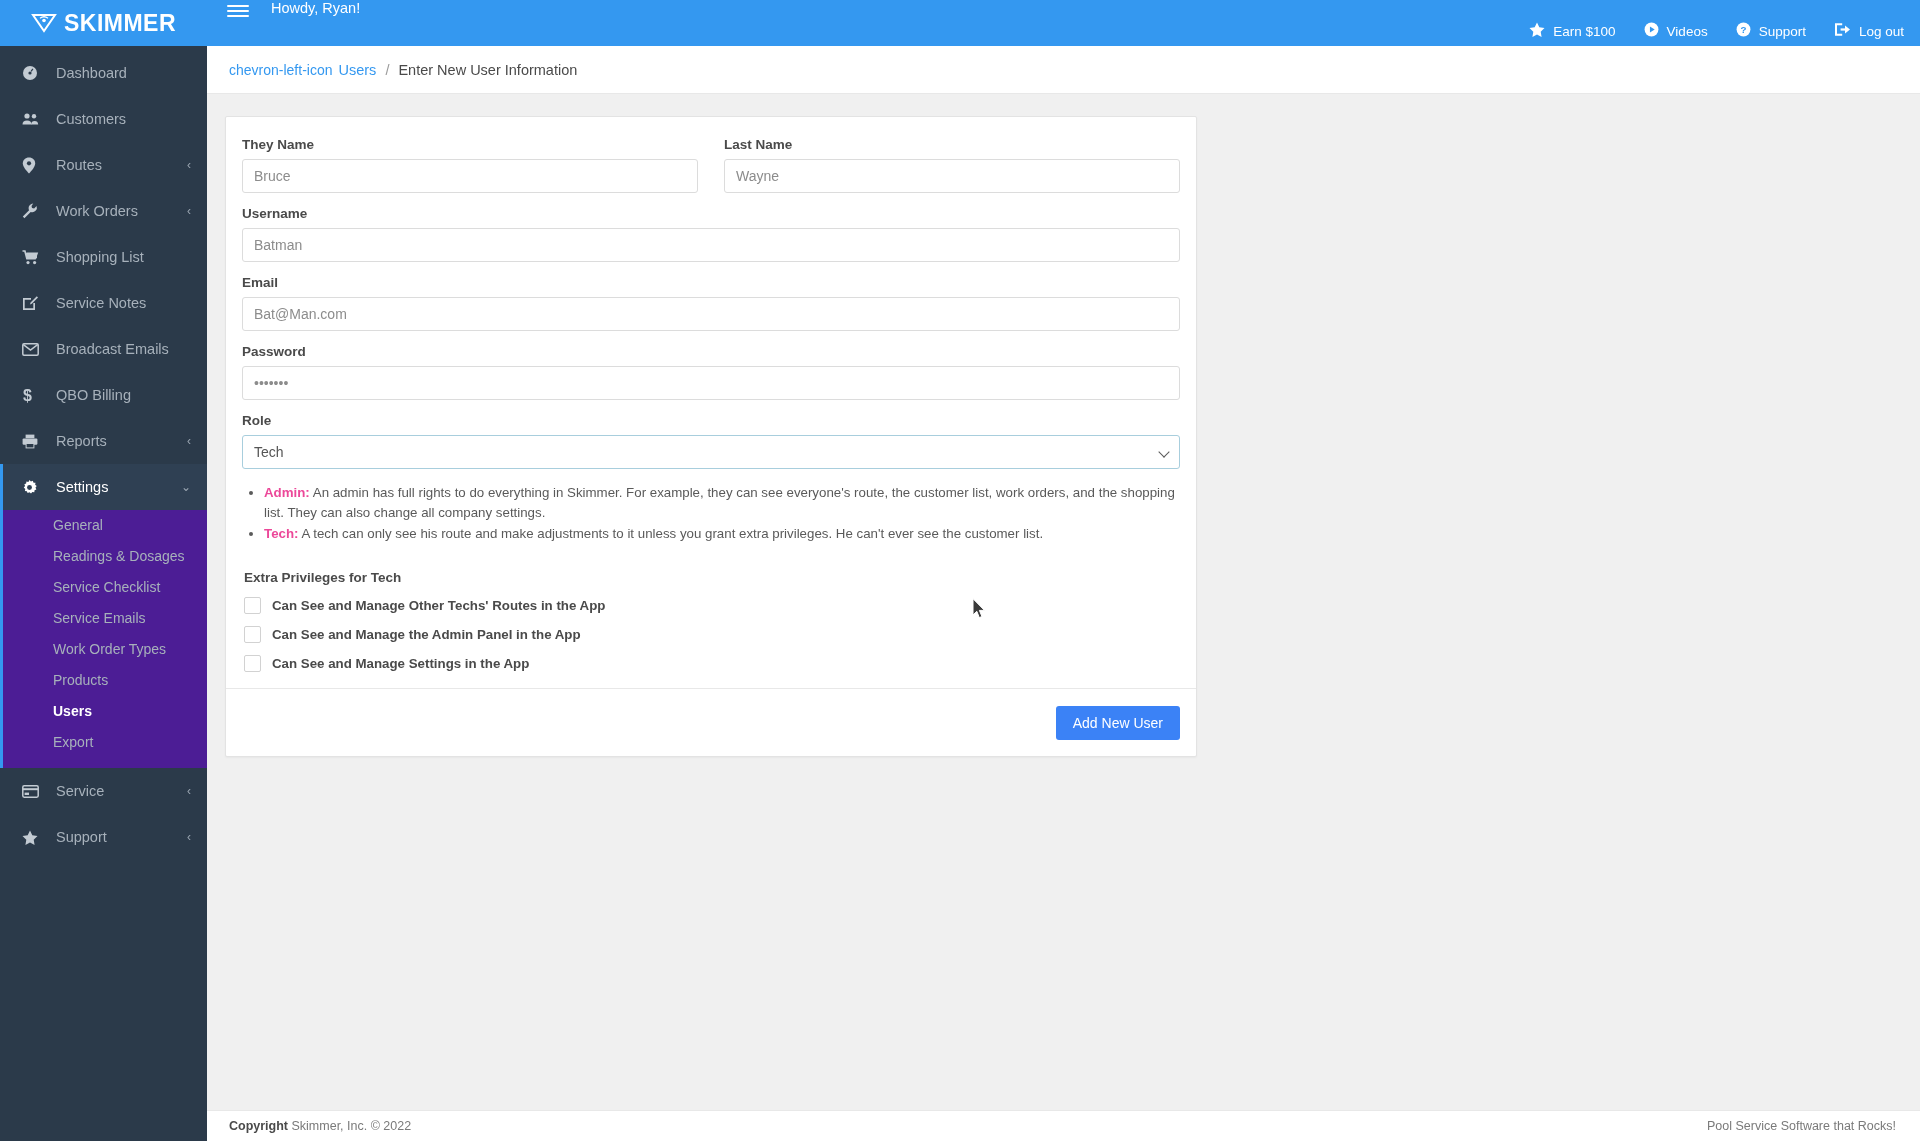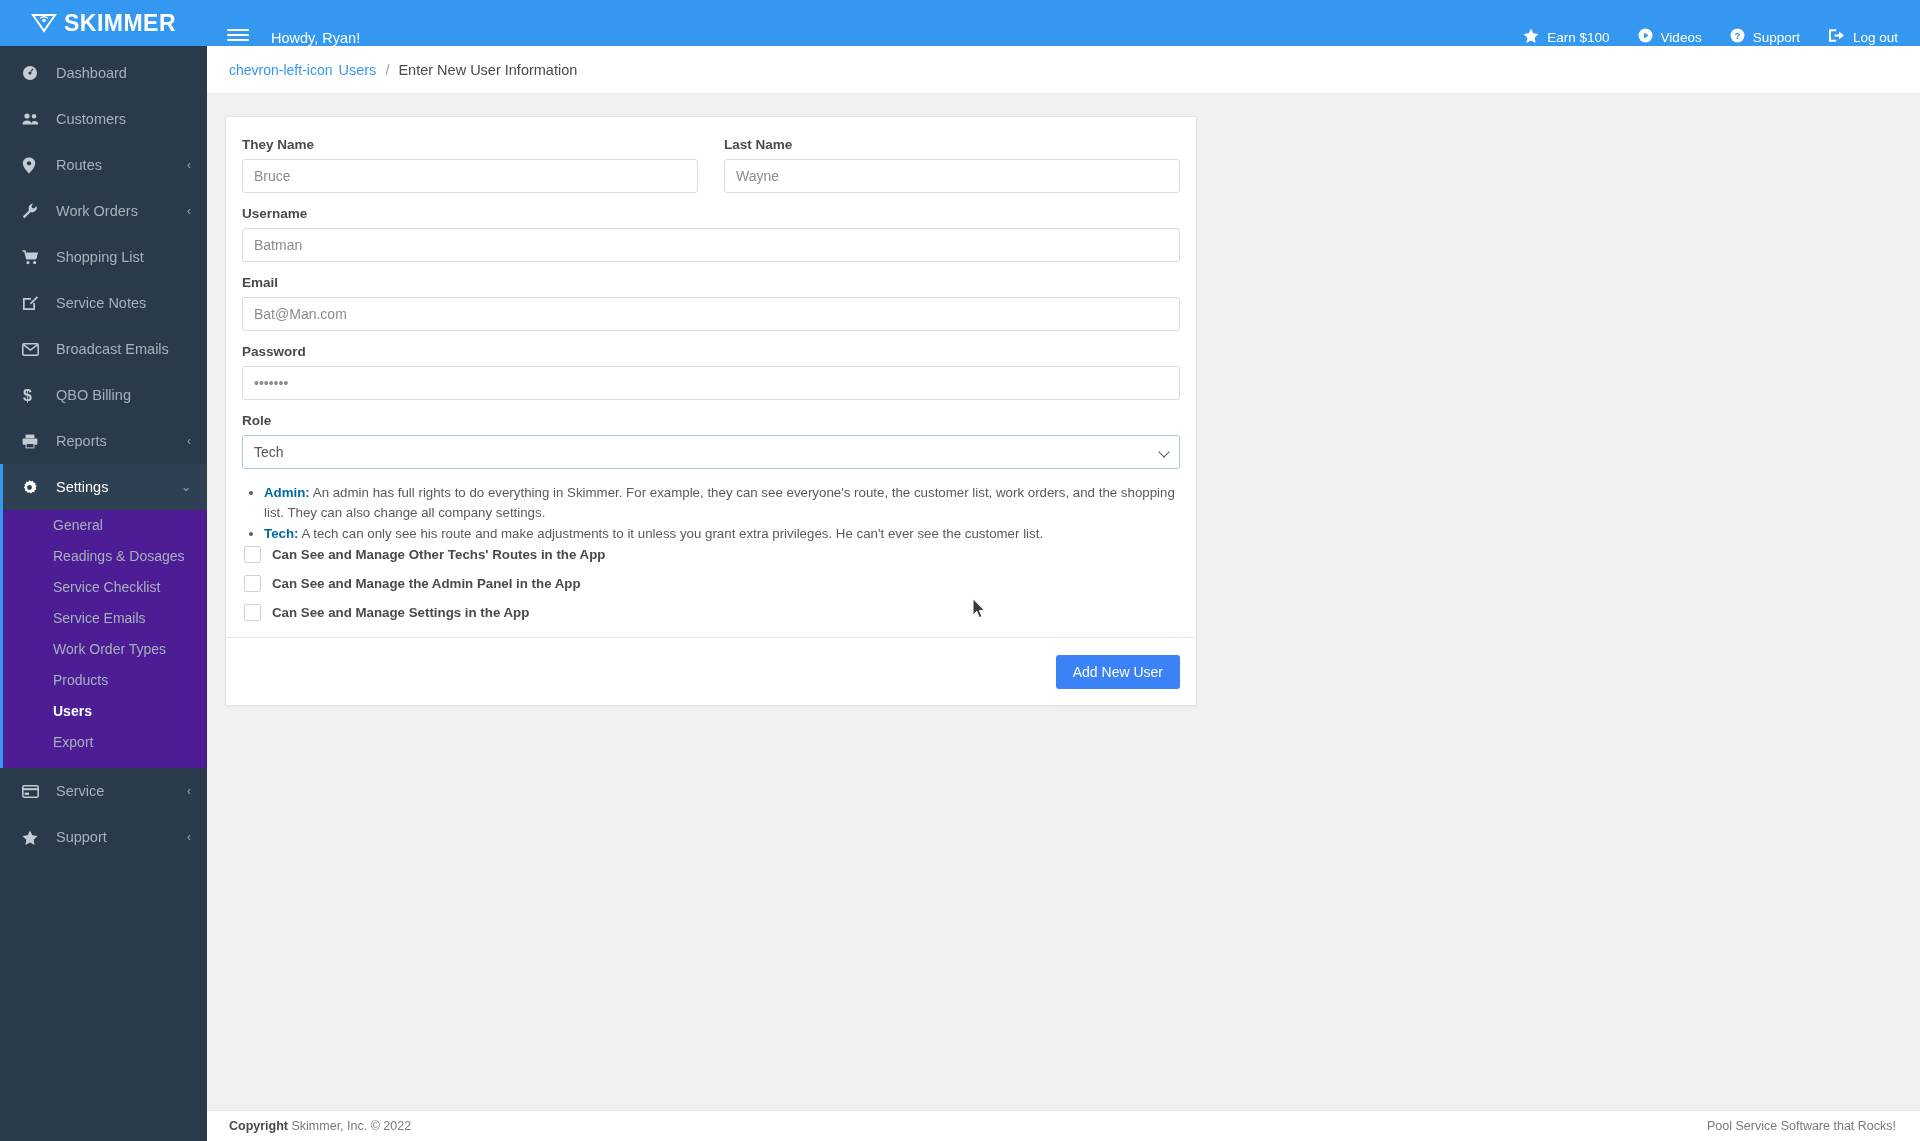--- a/index.html
+++ b/index.html
@@ -61,21 +61,21 @@
   }
   .subnav-item.current { color: #ffffff; font-weight: 600; }
 
   
   .main {
     flex: 1; height: 1141px; display: flex; flex-direction: column;
     background: #f0f0f0; position: relative;
   }
   .topbar {
     height: 46px; background: #3498f0; display: flex;
-    align-items: flex-end; padding: 0 22px 0 20px; color: #ffffff;
+    align-items: flex-start; padding: 0 16px 0 20px; color: #ffffff;
   }
   .hamburger {
     width: 22px; height: 22px; display: flex; flex-direction: column;
     justify-content: center; gap: 3px; cursor: pointer; margin-right: 22px;
   }
   .hamburger span { display: block; height: 2px; background: #ffffff; border-radius: 1px; }
   .greeting { font-size: 14.5px; color: #ffffff; }
   .topbar-right { margin-left: auto; display: flex; align-items: center; gap: 28px; margin-top: 22px; }
   .top-link {
     display: flex; align-items: center; gap: 8px;
@@ -131,21 +131,21 @@
     width: 7px; height: 7px;
     border-right: 1.6px solid #5a5a5a; border-bottom: 1.6px solid #5a5a5a;
     transform: rotate(45deg); pointer-events: none;
   }
 
   .role-notes { margin: 14px 0 0 0; padding-left: 22px; }
   .role-notes li {
     font-size: 13.3px; color: #5a5a5a; line-height: 19.5px;
     margin-bottom: 2px; list-style: disc;
   }
-  .role-notes b { color: #0369a1; font-weight: 700; }
+  .role-notes b { color: #ec4899; font-weight: 700; }
 
   .priv-title {
     font-size: 13.5px; color: #4a4a4a; font-weight: 600;
     margin: 26px 0 12px 2px;
   }
   .checkrow { display: flex; align-items: center; margin-bottom: 12px; }
   .cbox {
     width: 17px; height: 17px; min-width: 17px;
     border: 1px solid #d2d2d2; border-radius: 2px;
     background: #ffffff; margin: 0 11px 0 2px; cursor: pointer;
@@ -449,20 +449,21 @@
 
         <ul class="role-notes">
           <li>
             <b>Admin:</b><span> An admin has full rights to do everything in Skimmer. For example, they can see everyone's route, the customer list, work orders, and the shopping list. They can also change all company settings.</span>
           </li>
           <li>
             <b>Tech:</b><span> A tech can only see his route and make adjustments to it unless you grant extra privileges. He can't ever see the customer list.</span>
           </li>
         </ul>
 
+        <div class="priv-title">Extra Privileges for Tech</div>
 
         <div class="checkrow">
           <span class="cbox"></span>
           <label>Can See and Manage Other Techs' Routes in the App</label>
         </div>
         <div class="checkrow">
           <span class="cbox"></span>
           <label>Can See and Manage the Admin Panel in the App</label>
         </div>
         <div class="checkrow">

